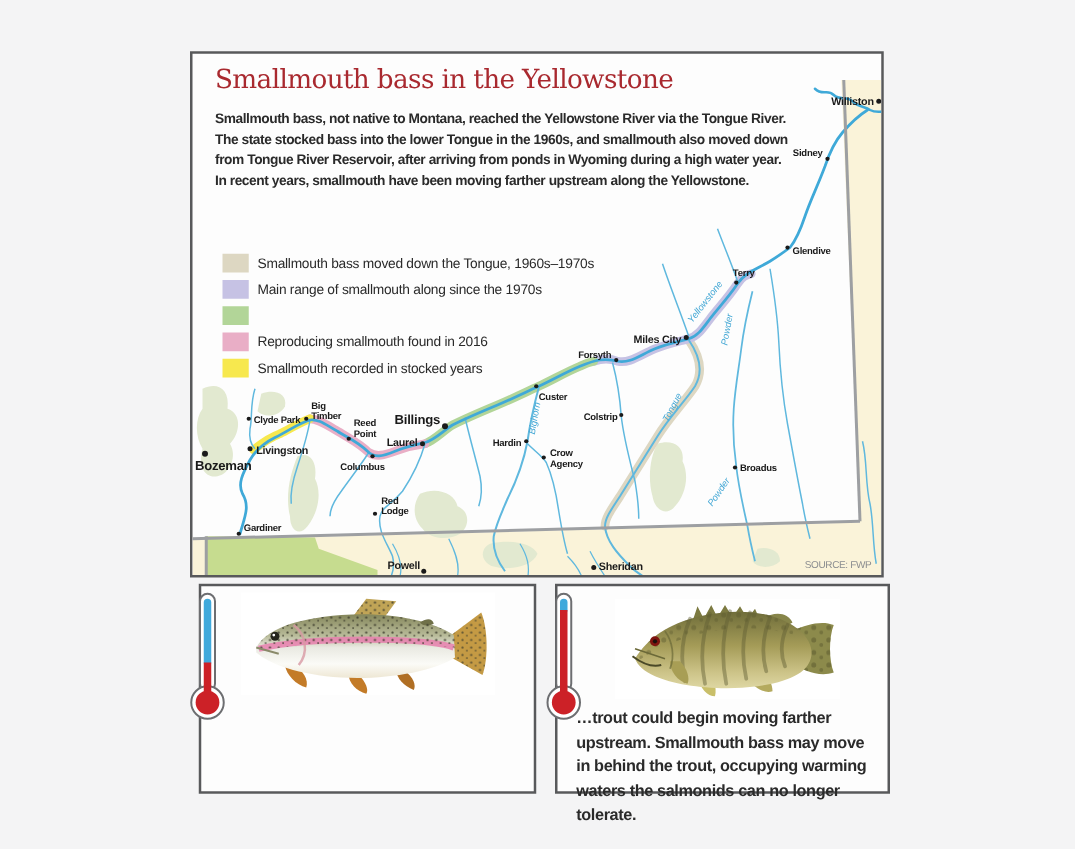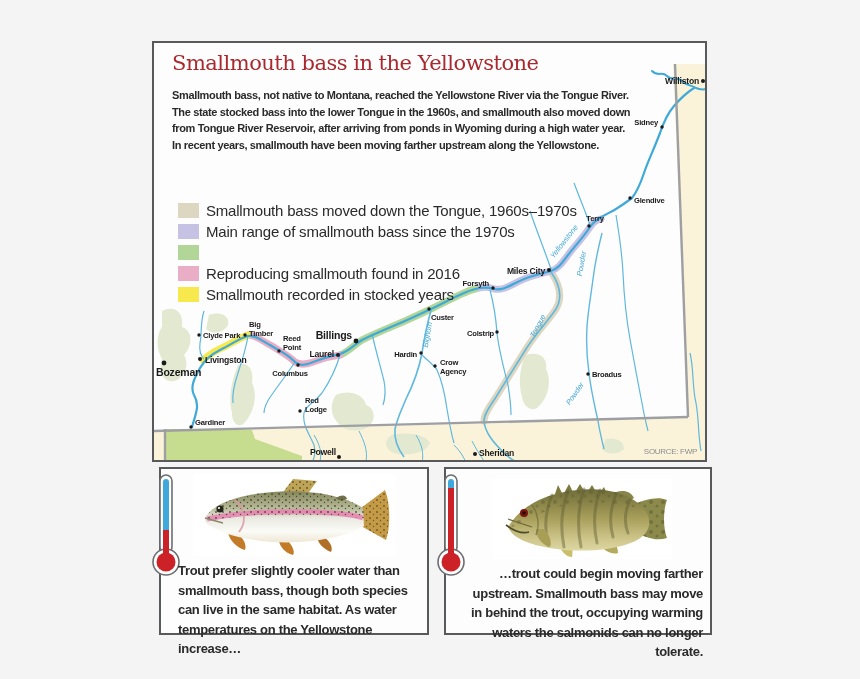--- a/index.html
+++ b/index.html
@@ -9,24 +9,24 @@
               background:#fdfdfd;border:2px solid #58595b;}
   .map-svg{position:absolute;left:0;top:0;width:551px;height:417px;}
   .overlay{position:absolute;left:0;top:0;width:100%;height:100%;}
   .title{position:absolute;left:18px;top:8px;font-family:"DejaVu Serif",serif;
          font-weight:normal;font-size:21px;letter-spacing:-0.5px;color:#a9292f;white-space:nowrap;}
   .intro{position:absolute;left:18px;top:44px;width:462px;font-size:11px;line-height:1.52;
          font-weight:bold;color:#2a2a2a;letter-spacing:-0.35px;}
   .legend{position:absolute;left:24px;top:157px;}
   .legend-row{display:flex;align-items:center;height:21px;}
   .legend-swatch{width:21px;height:15px;flex:0 0 21px;}
-  .legend-label{margin-left:7px;font-size:15px;letter-spacing:-0.2px;color:#2a2a2a;}
+  .legend-label{margin-left:7px;font-size:11px;letter-spacing:-0.2px;color:#2a2a2a;}
   .bottom-panel{position:absolute;background:#fdfdfd;border:2px solid #58595b;}
   #panel-left{left:159px;top:467px;width:266px;height:164px;}
-  #panel-right{left:444px;top:467px;width:264px;height:164px;text-align:right;}
+  #panel-right{left:444px;top:467px;width:264px;height:164px;}
   .fish-box{position:absolute;background:#ffffff;}
   #fish-box-left{left:32px;top:5px;width:203px;height:82px;}
   #fish-box-right{left:46px;top:10px;width:180px;height:80px;}
   .panel-text{position:absolute;font-size:13px;font-weight:bold;line-height:1.5;
               letter-spacing:-0.3px;color:#2a2a2a;margin:0;}
   #panel-left .panel-text{left:17px;top:92px;width:242px;}
   #panel-right .panel-text{left:15px;top:95px;width:242px;}
   .thermo{position:absolute;left:-13px;top:4px;width:36px;height:106px;}
   svg text{font-family:"Liberation Sans",sans-serif;}
 </style>
@@ -160,21 +160,21 @@
     <div class="overlay">
       <div class="title">Smallmouth bass in the Yellowstone</div>
       <div class="intro">Smallmouth bass, not native to Montana, reached the Yellowstone River via the Tongue River. The state stocked bass into the lower Tongue in the 1960s, and smallmouth also moved down from Tongue River Reservoir, after arriving from ponds in Wyoming during a high water year. In recent years, smallmouth have been moving farther upstream along the Yellowstone.</div>
       <div class="legend" id="legend">
           <div class="legend-row">
             <span class="legend-swatch" style="background: rgb(221, 215, 194);"></span>
             <span class="legend-label">Smallmouth bass moved down the Tongue, 1960s–1970s</span>
           </div>
           <div class="legend-row">
             <span class="legend-swatch" style="background: rgb(198, 194, 228);"></span>
-            <span class="legend-label">Main range of smallmouth bass since the 1970s</span>
+            <span class="legend-label">Main range of smallmouth along since the 1970s</span>
           </div>
           <div class="legend-row">
             <span class="legend-swatch" style="background: rgb(178, 213, 152);"></span>
           </div>
           <div class="legend-row">
             <span class="legend-swatch" style="background: rgb(233, 174, 198);"></span>
             <span class="legend-label">Reproducing smallmouth found in 2016</span>
           </div>
           <div class="legend-row">
             <span class="legend-swatch" style="background: rgb(247, 232, 78);"></span>
@@ -217,21 +217,20 @@
         <path d="M12,44 C20,30 42,21 80,18 C117,15 152,22 170,34 L171,52 C152,64 114,70 80,68 C46,66 22,57 12,48 Z" fill="url(#troutBody)"></path>
         <path d="M143,24 C149,20 153,21 154,25 C150,27 145,27 143,24 Z" fill="#6f7048"></path>
         <path d="M14,45 C40,39 82,37 122,38 C147,39 162,41 170,44" stroke="#e87fae" stroke-width="5" fill="none" opacity="0.85"></path>
         <path d="M12,44 C20,30 42,21 80,18 C117,15 152,22 170,34 L171,44 C120,39 60,40 14,46 Z" fill="url(#speck)" opacity="0.85"></path>
         <path d="M42,26 C52,34 54,48 46,58" stroke="#d89aa4" stroke-width="2" fill="none" opacity="0.8"></path>
         <path d="M12,44 L30,49" stroke="#8a8a6a" stroke-width="1.5" fill="none"></path>
         <circle cx="27" cy="35" r="3.6" fill="#26261d"></circle>
         <circle cx="26" cy="34" r="1.1" fill="#ffffff"></circle>
       </svg>
     </div>
-    <p class="panel-text">Trout prefer slightly cooler water than smallmouth bass, though both species can live in the same habitat. As water temperatures on the Yellowstone increase…</p>
   </div>
 
   <div class="bottom-panel" id="panel-right">
     <svg class="thermo" viewBox="0 0 36 106">
       <rect x="12" y="2" width="12" height="78" rx="6" fill="#ffffff" stroke="#6d6e71" stroke-width="1.6"></rect>
       <circle cx="18" cy="89" r="13" fill="#ffffff" stroke="#6d6e71" stroke-width="1.6"></circle>
       <rect x="15" y="6" width="6" height="12" rx="3" fill="#3fa9dc"></rect>
       <rect x="15" y="15" width="6" height="66" fill="#cc2127"></rect>
       <circle cx="18" cy="89" r="9.5" fill="#cc2127"></circle>
     </svg>

